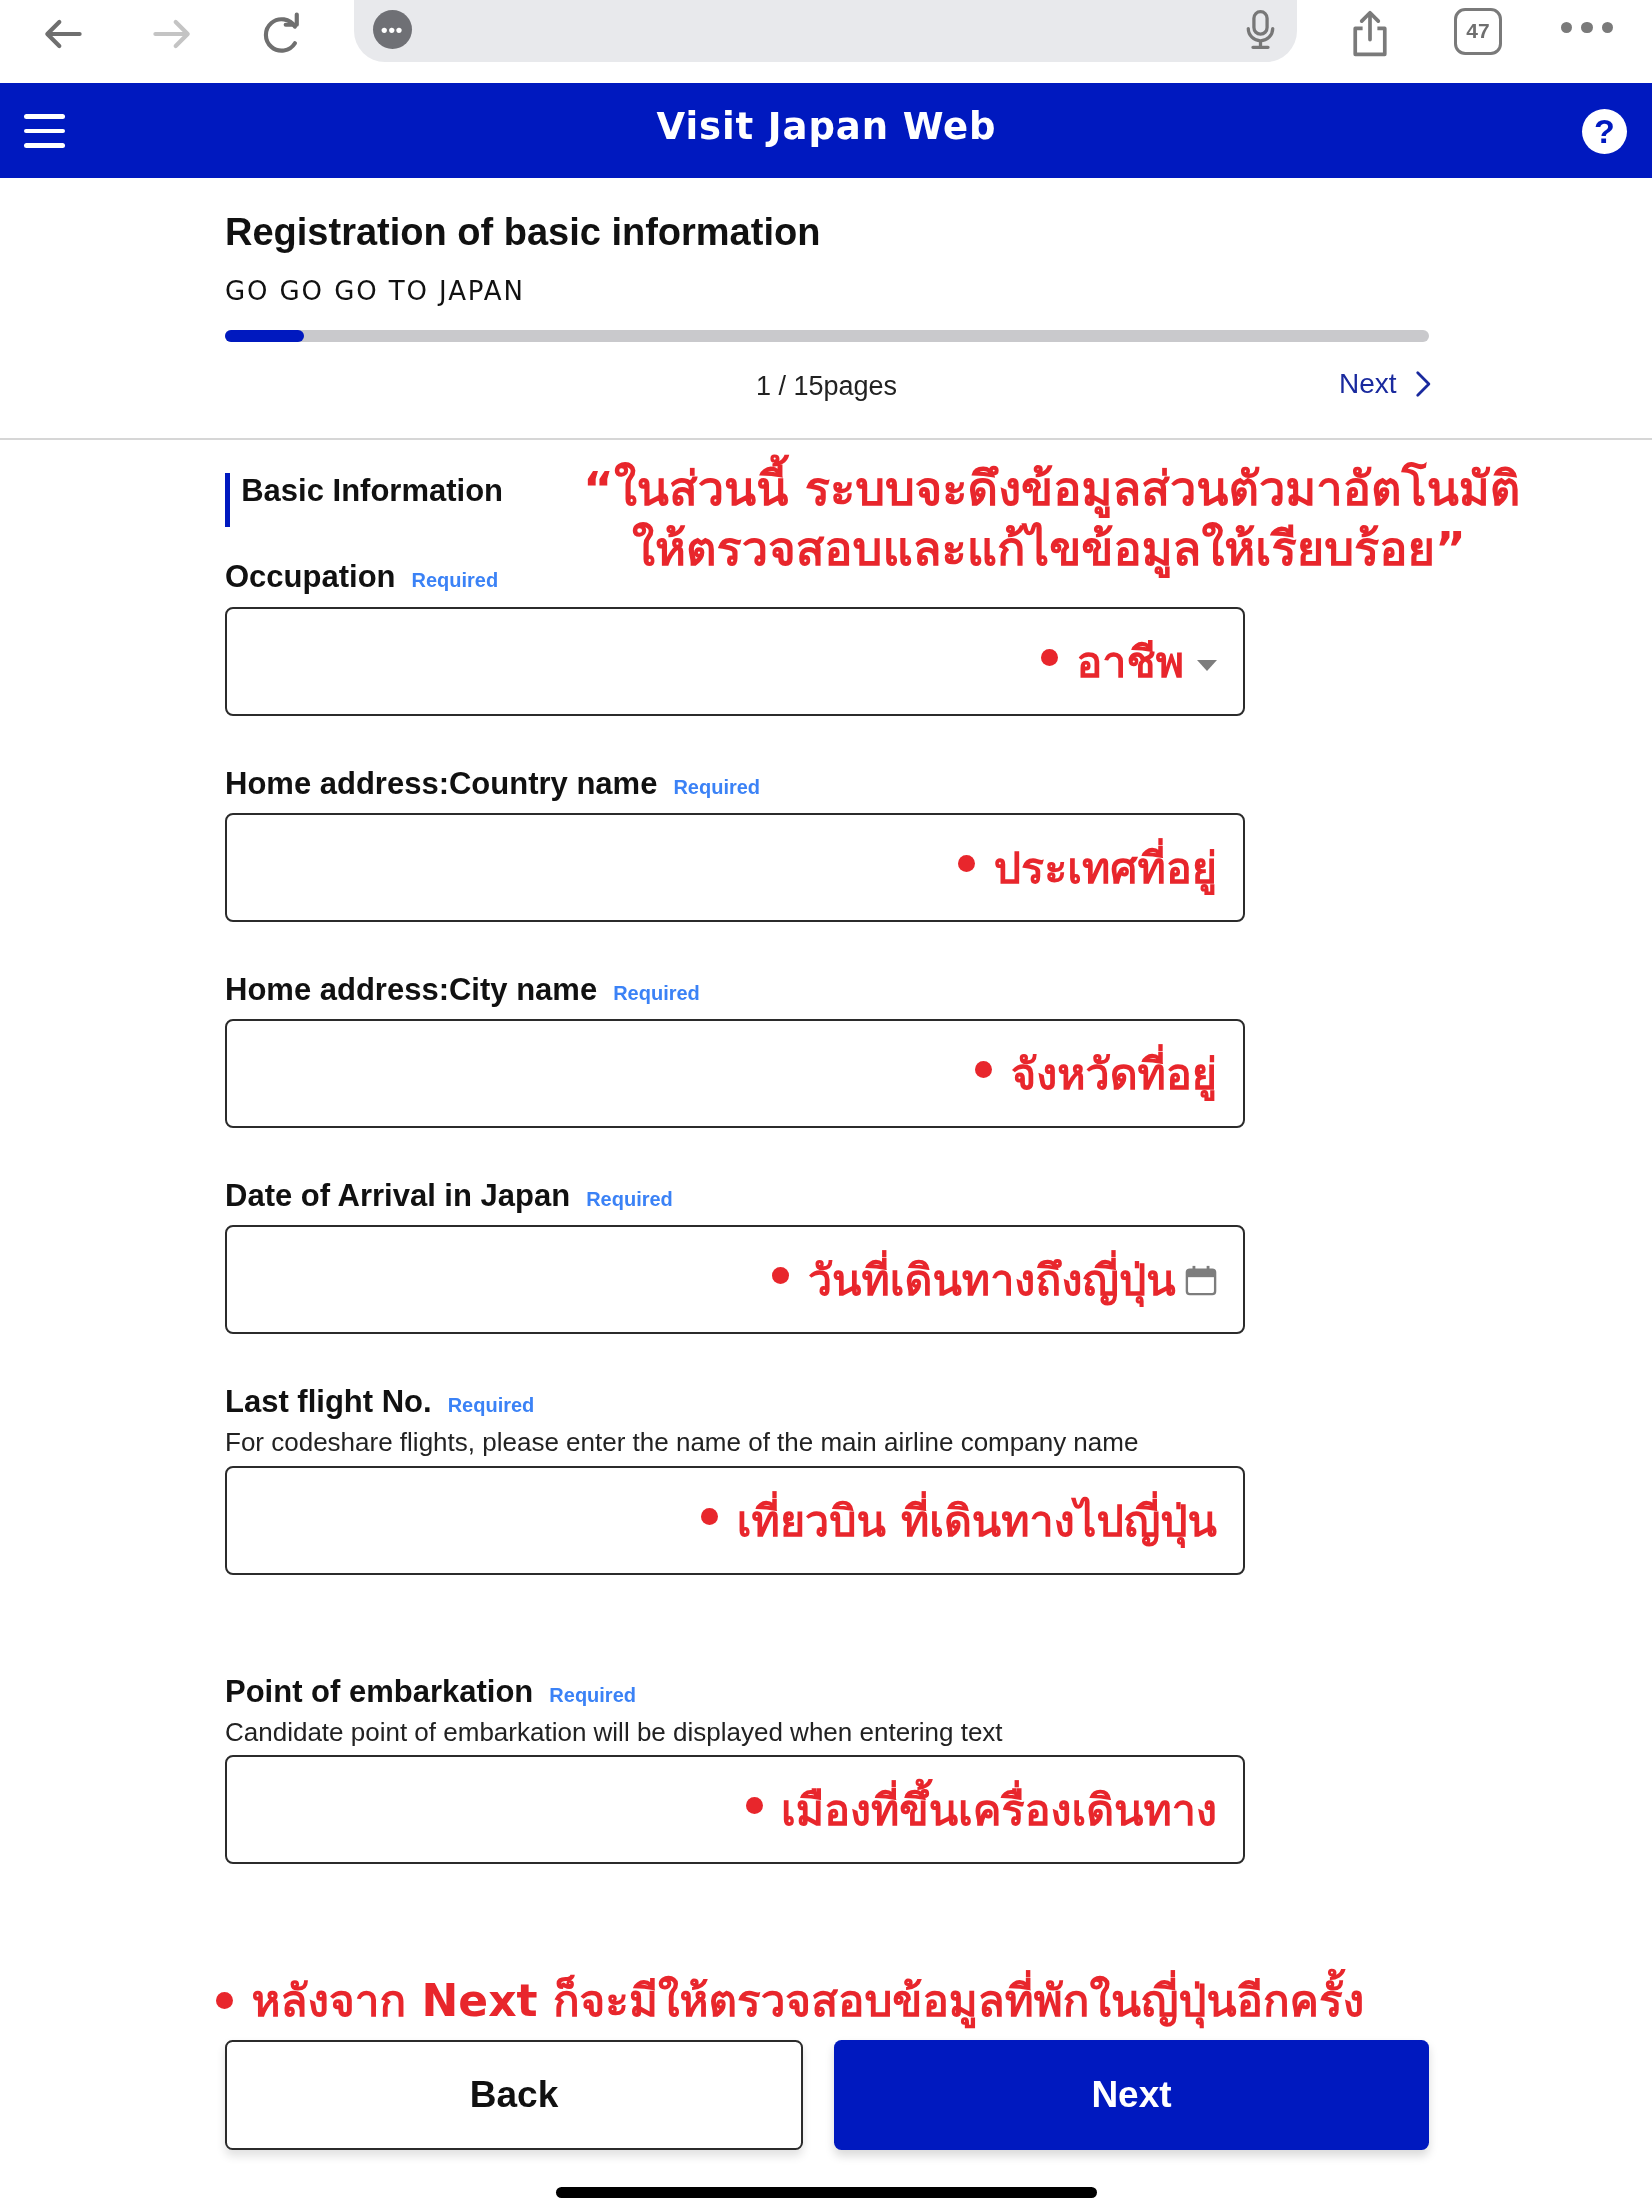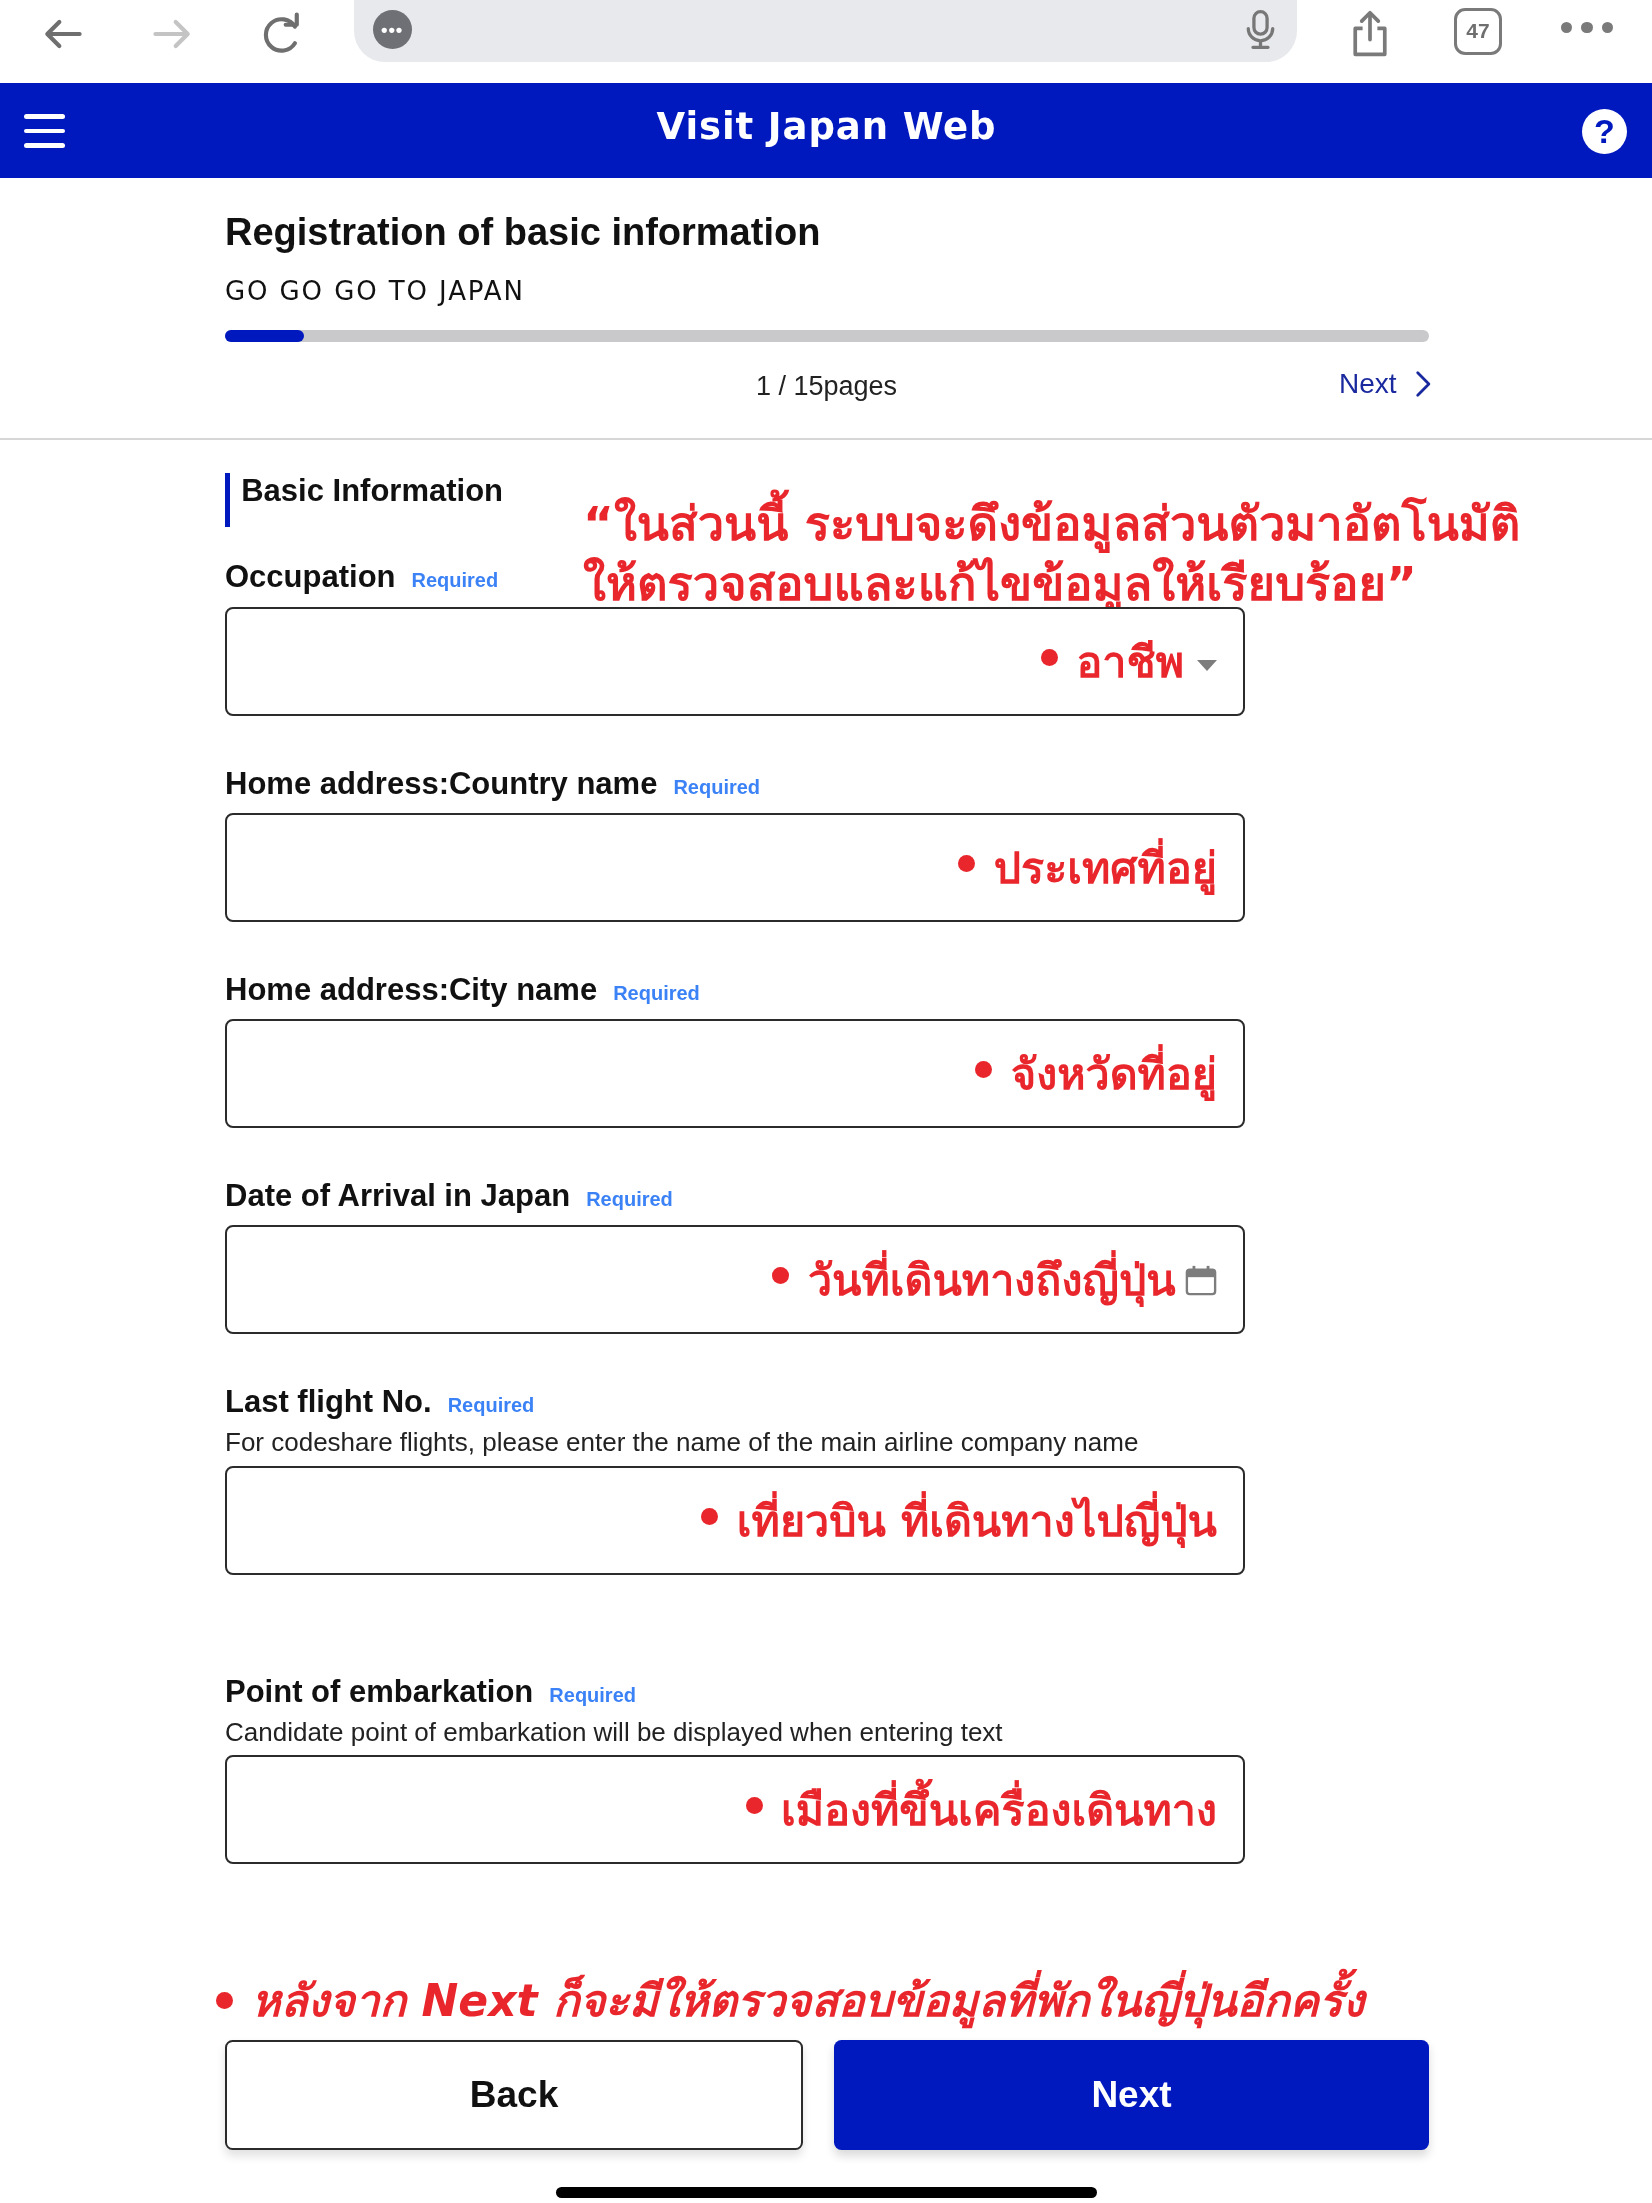--- a/index.html
+++ b/index.html
@@ -34,34 +34,34 @@
     .page-count { position: absolute; left: 0; width: 1653px; top: 371px; text-align: center; font-size: 27px; color: #222; }
     .next-link { position: absolute; left: 1339px; top: 368px; font-size: 28px; color: #1a2a9e; display: flex; align-items: center; gap: 17px; cursor: pointer; }
     .next-link svg { width: 18.6px; height: 28px; }
     .divider { position: absolute; left: 0; top: 438px; width: 1653px; height: 1.9px; background: #d6d6d6; }
 
     
     .section-heading { position: absolute; left: 225px; top: 473px; height: 54px; border-left: 5.6px solid #0019bf; padding-left: 11.2px; display: flex; align-items: flex-start; font-size: 31px; font-weight: bold; }
 
     
     .annot { color: #e8262c; font-family: "DejaVu Sans", sans-serif; font-weight: bold; position: absolute; white-space: nowrap; }
-    .annot-top { left: 583px; top: 459px; font-size: 47px; line-height: 60px; text-align: left; width: 932px; margin-top: 35px; }
+    .annot-top { left: 583px; top: 459px; font-size: 47px; line-height: 60px; text-align: center; width: 932px; }
     .bullet { display: inline-block; width: 17px; height: 17px; border-radius: 50%; background: #e8262c; vertical-align: middle; margin-right: 18.6px; position: relative; top: -3.7px; }
 
     
     .field-label { position: absolute; left: 225px; font-size: 31px; font-weight: bold; color: #111; }
     .req { color: #3b82f6; font-size: 20px; font-weight: bold; margin-left: 16px; }
     .field-hint { position: absolute; left: 225px; font-size: 26px; color: #222; }
     .field-box { position: absolute; left: 225px; width: 1020px; height: 109px; border: 2.8px solid #2b2b2b; border-radius: 8px; background: #fff; cursor: text; }
     .field-annot { position: absolute; right: 26px; top: 0; bottom: 0; display: flex; align-items: center; color: #e8262c; font-family: "DejaVu Sans", sans-serif; font-weight: bold; font-size: 43px; }
     .dropdown-caret { width: 0; height: 0; border-left: 10.3px solid transparent; border-right: 10.3px solid transparent; border-top: 11.2px solid #7d7d7d; margin-left: 13px; margin-top: 7.5px; }
     .calendar-icon { width: 32px; height: 32px; margin-left: 9.3px; position: relative; }
 
     
-    .annot-bottom { left: 216px; top: 1965px; font-size: 44px; font-style: italic; }
+    .annot-bottom { left: 216px; top: 1965px; font-size: 44px; }
     .btn { position: absolute; top: 2040px; height: 110px; border-radius: 7.5px; display: flex; align-items: center; justify-content: center; font-size: 37px; font-weight: bold; cursor: pointer; }
     .btn-back { left: 225px; width: 578px; border: 2.8px solid #2b2b2b; background: #fff; color: #111; box-shadow: 0 5.6px 9.3px rgba(0,0,0,0.12); }
     .btn-next { left: 834px; width: 595px; background: #0019bf; color: #fff; box-shadow: 0 5.6px 9.3px rgba(0,0,0,0.15); }
     .home-indicator { position: absolute; left: 556px; top: 2187px; width: 541px; height: 11.2px; background: #000; border-radius: 5.6px; }
   </style>
 </head>
 <body>
 
 <div class="browser-bar">
   <div class="nav-btn" style="left:35px;">

